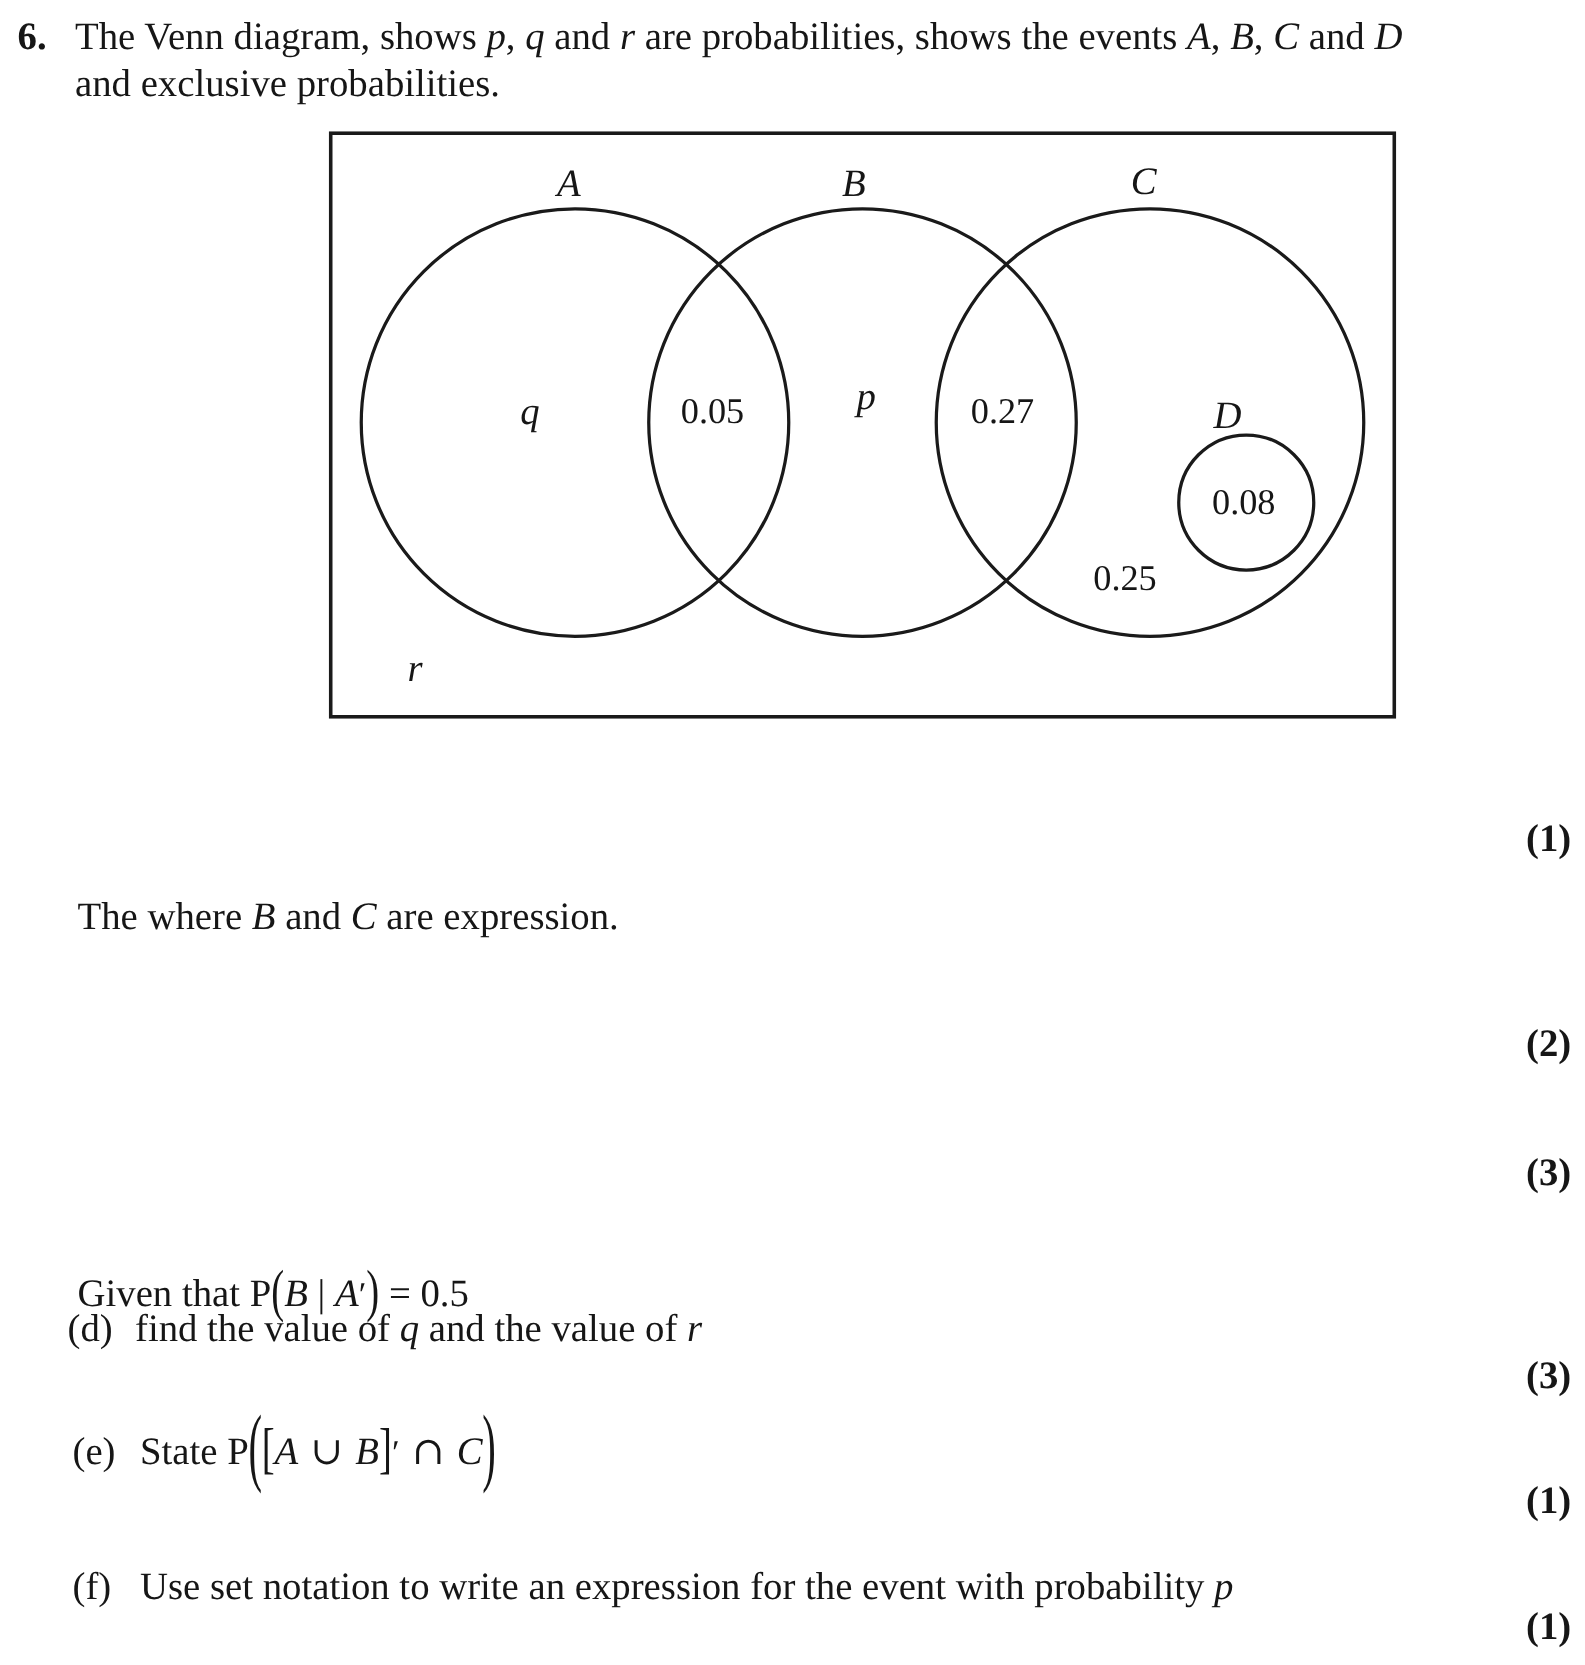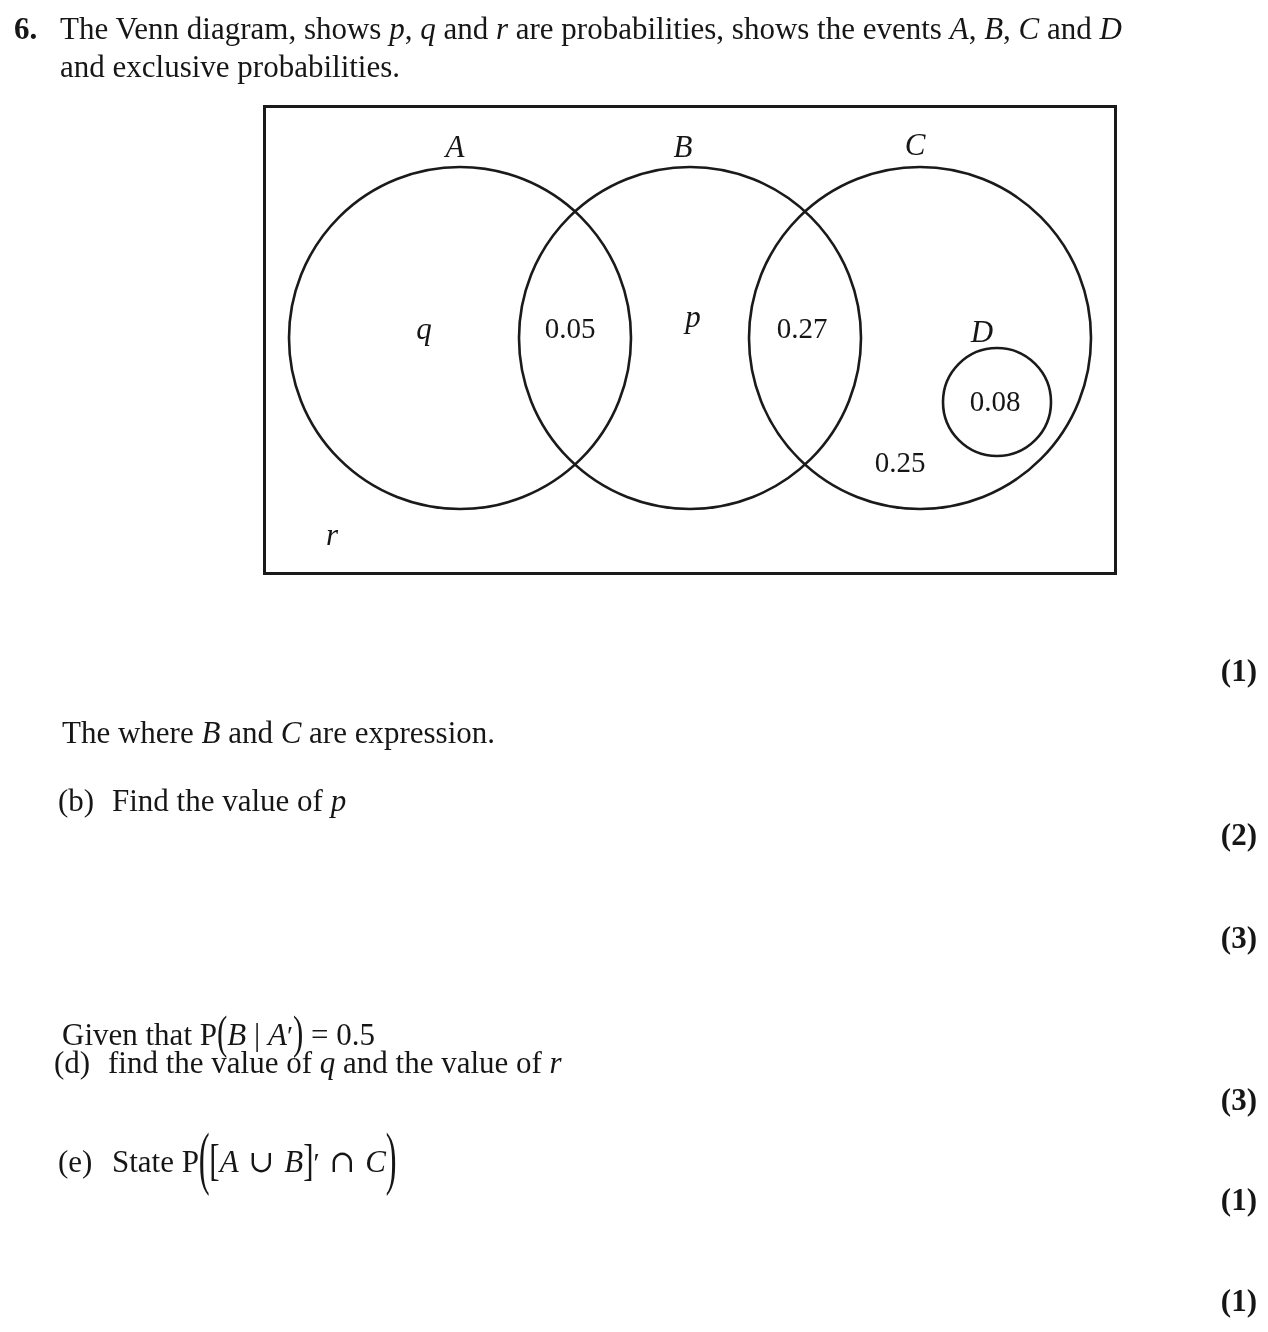--- a/index.html
+++ b/index.html
@@ -73,28 +73,28 @@
     <text x="539" y="233" text-anchor="middle" class="vnum">0.27</text>
     <text x="637" y="367" text-anchor="middle" class="vnum">0.25</text>
     <text x="732" y="306" text-anchor="middle" class="vnum">0.08</text>
     <text x="69" y="440" text-anchor="middle" class="vletter">r</text>
   </svg>
 
   <div class="abs mark" style="top:652px;">(1)</div>
 
   <div class="abs" style="left:62px; top:714px;"><span>The where </span><span class="it">B</span><span> and </span><span class="it">C</span><span> are expression.</span></div>
 
-  <div class="abs" style="left:58px; top:782px;"><span class="plabel">(b)</span><span>Find the value of </span><span class="it">p</span></div>
   <div class="abs mark" style="top:816px;">(2)</div>
 
   <div class="abs mark" style="top:919px;">(3)</div>
 
   <div class="abs" style="left:62px; top:1016px;"><span>Given that </span><span>P</span><span class="pr-lg">(</span><span class="it">B</span><span> | </span><span class="it">A</span><span class="prime">′</span><span class="pr-lg">)</span><span> = 0.5</span></div>
 
   <div class="abs" style="left:54px; top:1044px;"><span class="plabel">(d)</span><span>find the value of </span><span class="it">q</span><span> and the value of </span><span class="it">r</span></div>
   <div class="abs mark" style="top:1081px;">(3)</div>
 
   <div class="abs" style="left:58px; top:1142px;"><span class="plabel">(e)</span><span>State </span><span>P</span><span class="pr-xl">(</span><span class="br-lg">[</span><span class="it">A</span><span class="op"> ∪ </span><span class="it">B</span><span class="br-lg">]</span><span class="prime">′</span><span class="op"> ∩ </span><span class="it">C</span><span class="pr-xl">)</span></div>
   <div class="abs mark" style="top:1181px;">(1)</div>
 
+  <div class="abs" style="left:58px; top:1250px;"><span class="plabel">(f)</span><span>Use set notation to write an expression for the event with probability </span><span class="it">p</span></div>
   <div class="abs mark" style="top:1282px;">(1)</div>
 
 </div>
 
 </body></html>

